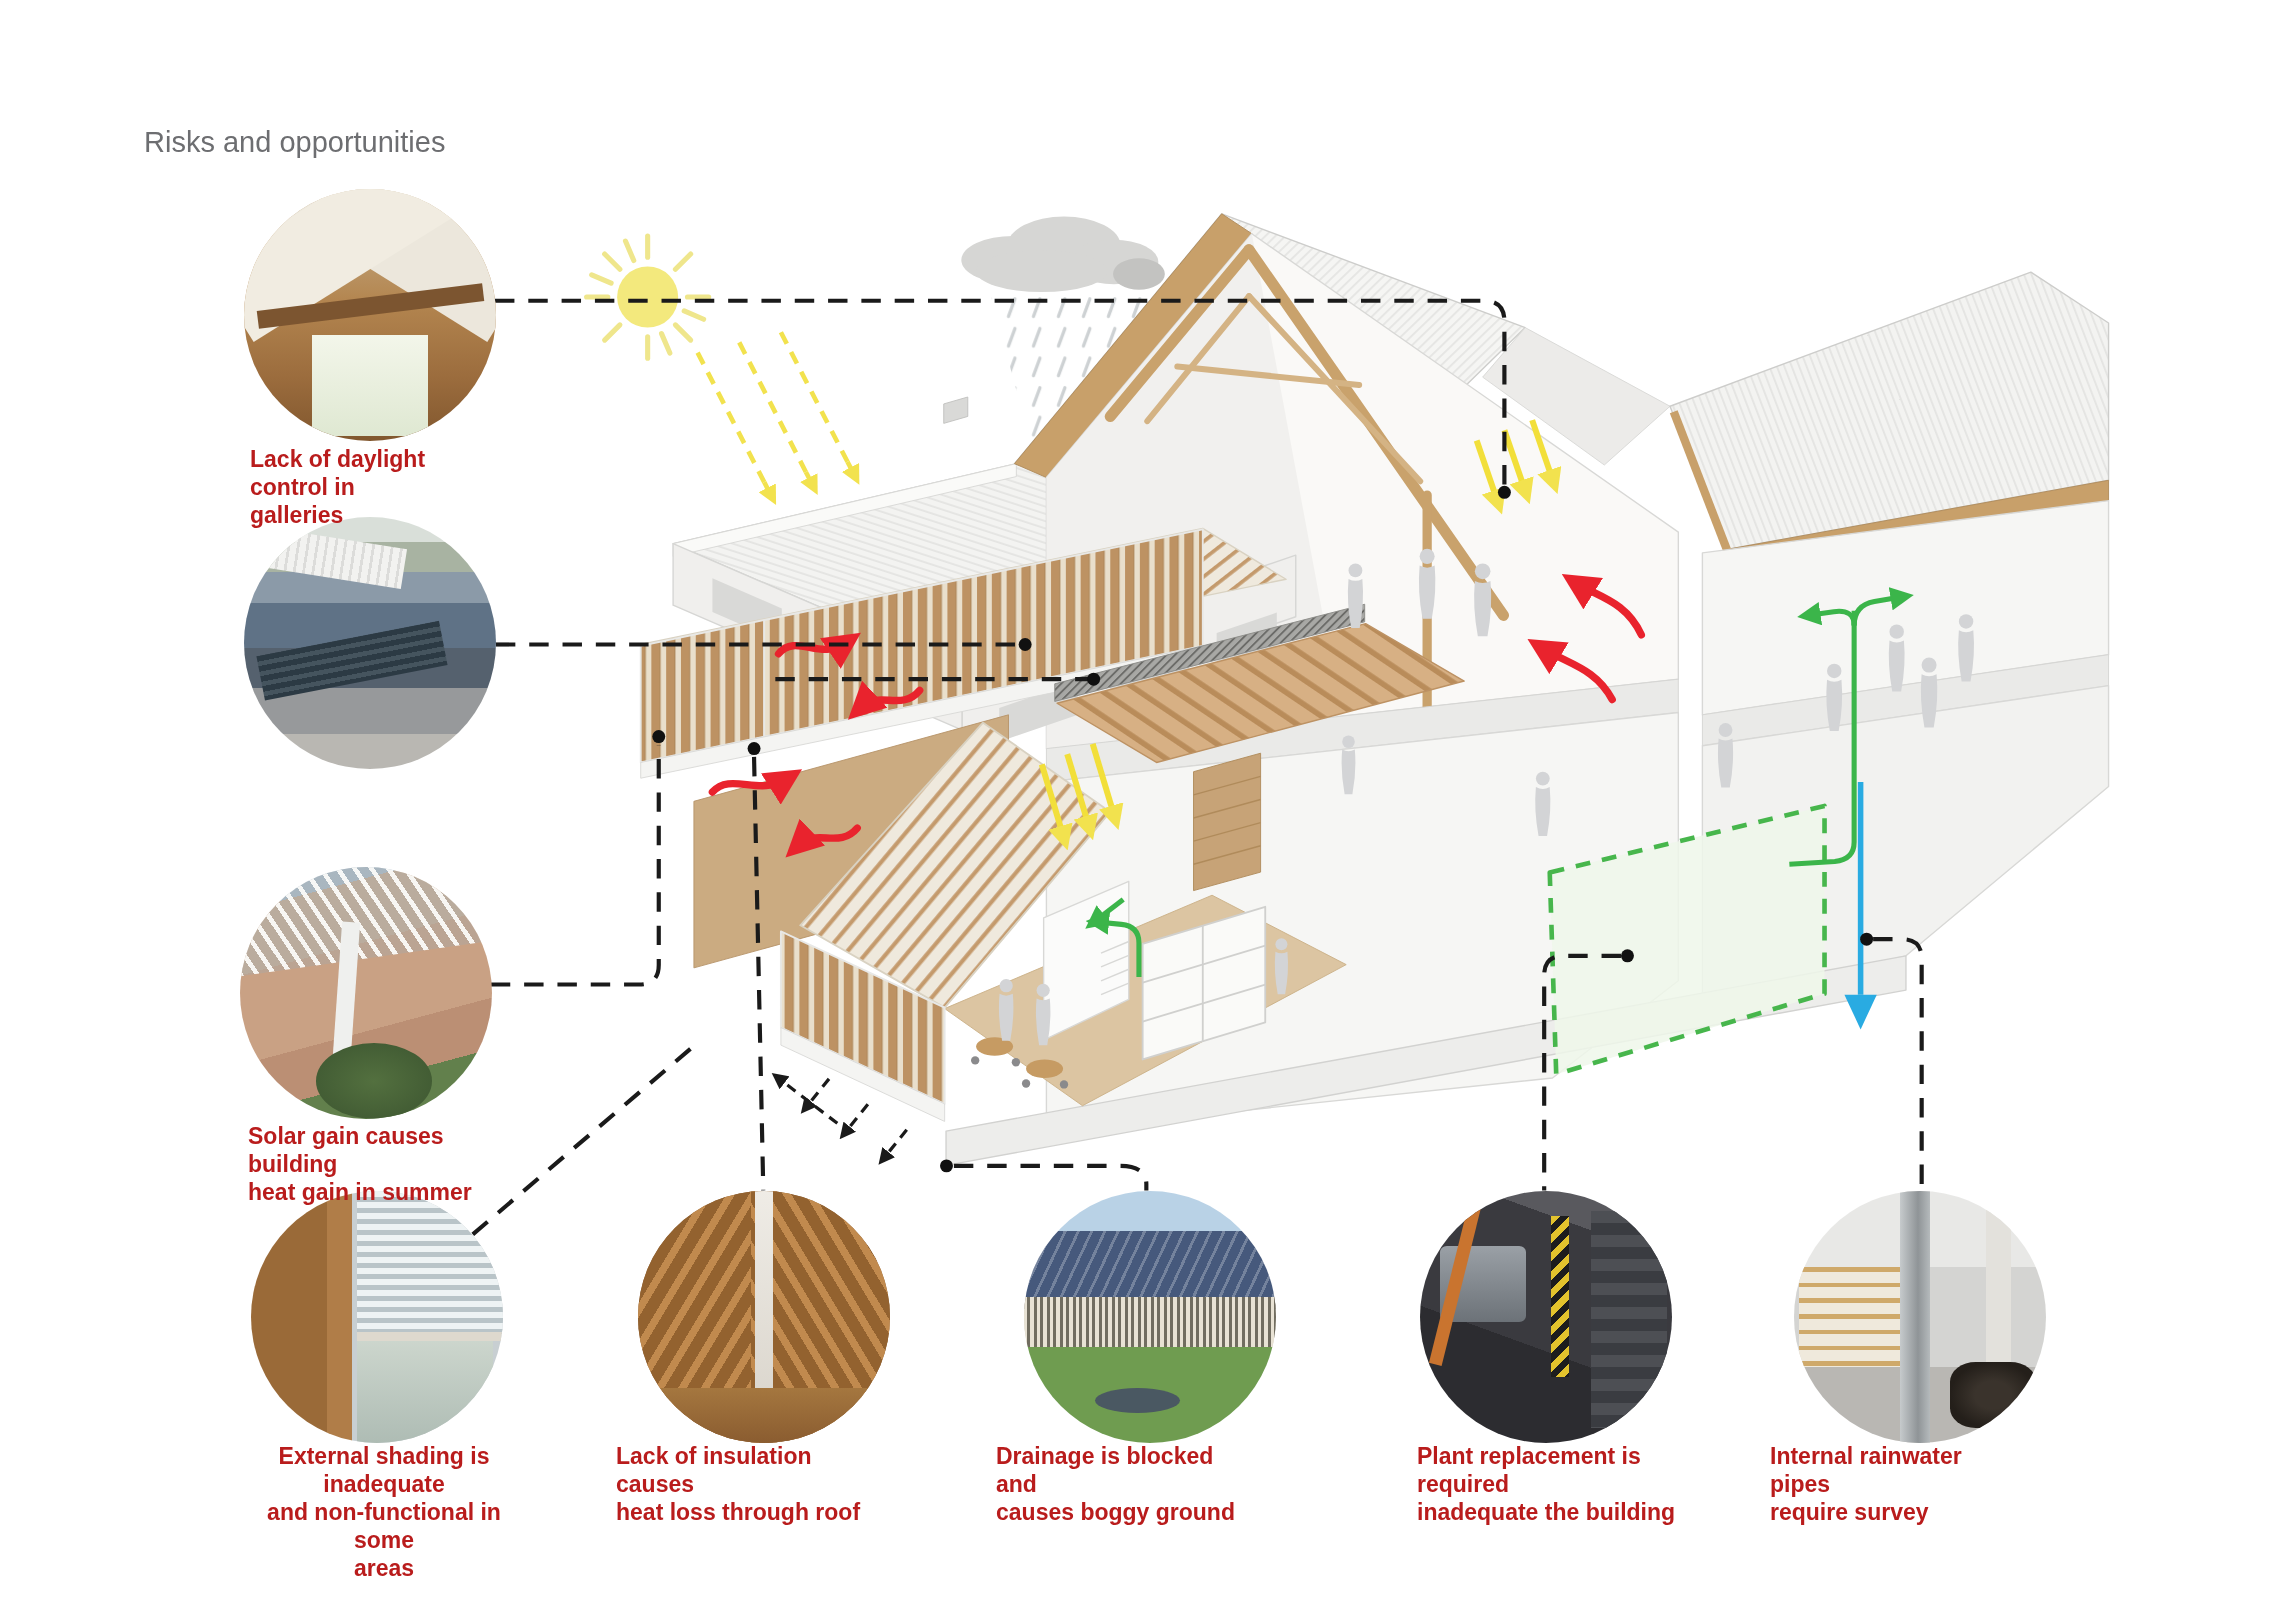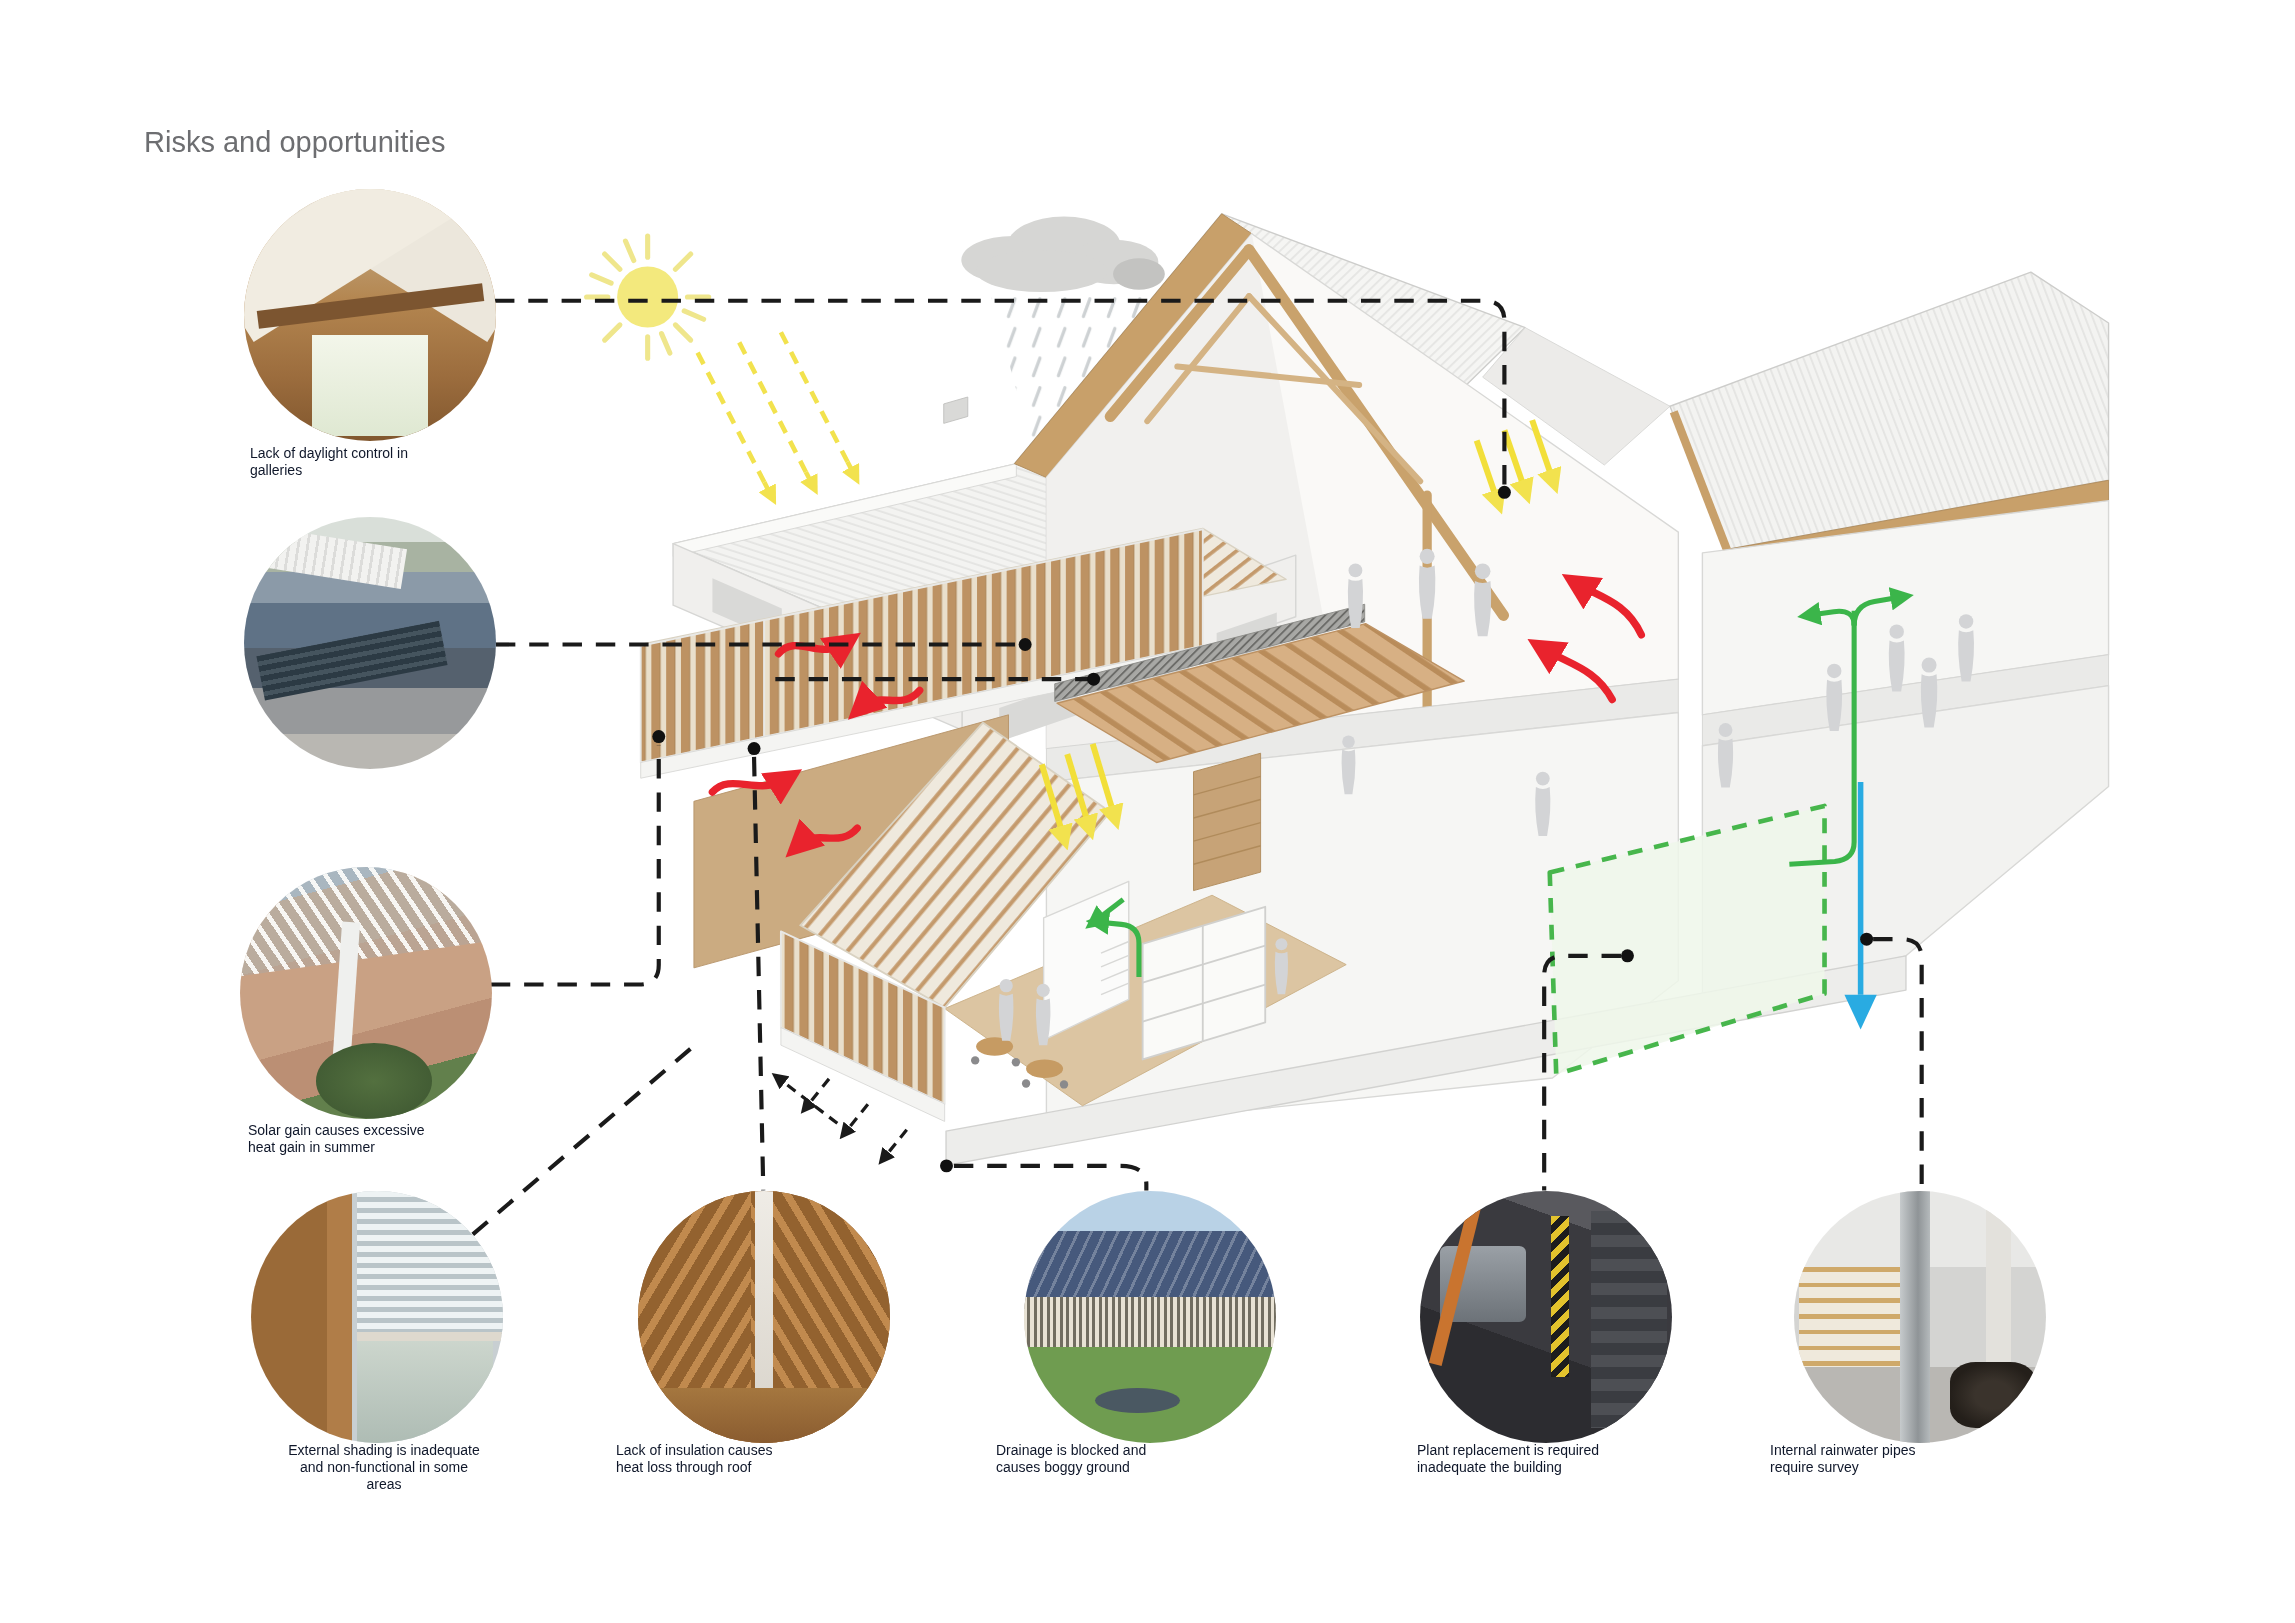--- a/index.html
+++ b/index.html
@@ -1,22 +1,22 @@
 <!DOCTYPE html>
 <html style="font-size:7.4px"><head>
 <meta charset="utf-8">
 <style>
   html,body{margin:0;padding:0;background:#ffffff;}
   #page{position:relative;width:2295px;height:1623px;background:#ffffff;overflow:hidden;
         font-family:"Liberation Sans",sans-serif;}
   #illu{position:absolute;left:0;top:0;}
   .title{position:absolute;left:144px;top:126px;font-size:29px;color:#6d6e71;
          letter-spacing:0px;font-weight:400;}
-  .caption{position:absolute;font-size:14px;line-height:1.22;color:#0f172a;
-           white-space:pre-line;font-weight:400;}
+  .caption{position:absolute;font-size:23px;line-height:1.22;color:#b91c1c;
+           white-space:pre-line;font-weight:700;}
   .photo-circle{position:absolute;width:252px;height:252px;border-radius:50%;overflow:hidden;}
   .photo-circle .ly{position:absolute;}
 </style>
 </head>
 <body>
 
 <div id="page">
 
 <svg id="illu" width="2295" height="1623" viewBox="0 0 4961 3508">
   <defs>
@@ -324,21 +324,21 @@
 </div>
 <div class="photo-circle" style="left:1794px;top:1191px;background:linear-gradient(180deg,#e8e8e6 0 30%,#d4d4d2 30% 70%,#b9b7b3 70% 100%);">
   <div class="ly" style="width:44%;height:40%;left:2%;top:30%;background:repeating-linear-gradient(180deg,#cfa96a 0 4.6px,#efe9dc 4.6px 15.7px);"></div>
   <div class="ly" style="width:12%;height:100%;left:42%;top:0;background:linear-gradient(90deg,#c6cacc,#8f9497 60%,#b5babc);"></div>
   <div class="ly" style="width:10%;height:70%;right:14%;top:0;background:#e3e1dc;"></div>
   <div class="ly" style="width:34%;height:26%;right:4%;bottom:6%;background:radial-gradient(#3a332c 30%,#241f1a 70%);border-radius:30%;"></div>
 </div>
 
 <div class="caption" style="left:250px;top:445px;width:241px;">Lack of daylight control in
 galleries</div>
-<div class="caption" style="left:248px;top:1122px;width:268px;">Solar gain causes excessive
+<div class="caption" style="left:248px;top:1122px;width:268px;">Solar gain causes building
 heat gain in summer</div>
 <div class="caption" style="left:250px;top:1442px;width:268px;text-align:center;">External shading is inadequate
 and non-functional in some
 areas</div>
 <div class="caption" style="left:616px;top:1442px;width:250px;">Lack of insulation causes
 heat loss through roof</div>
 <div class="caption" style="left:996px;top:1442px;width:241px;">Drainage is blocked and
 causes boggy ground</div>
 <div class="caption" style="left:1417px;top:1442px;width:268px;">Plant replacement is required
 inadequate the building</div>

